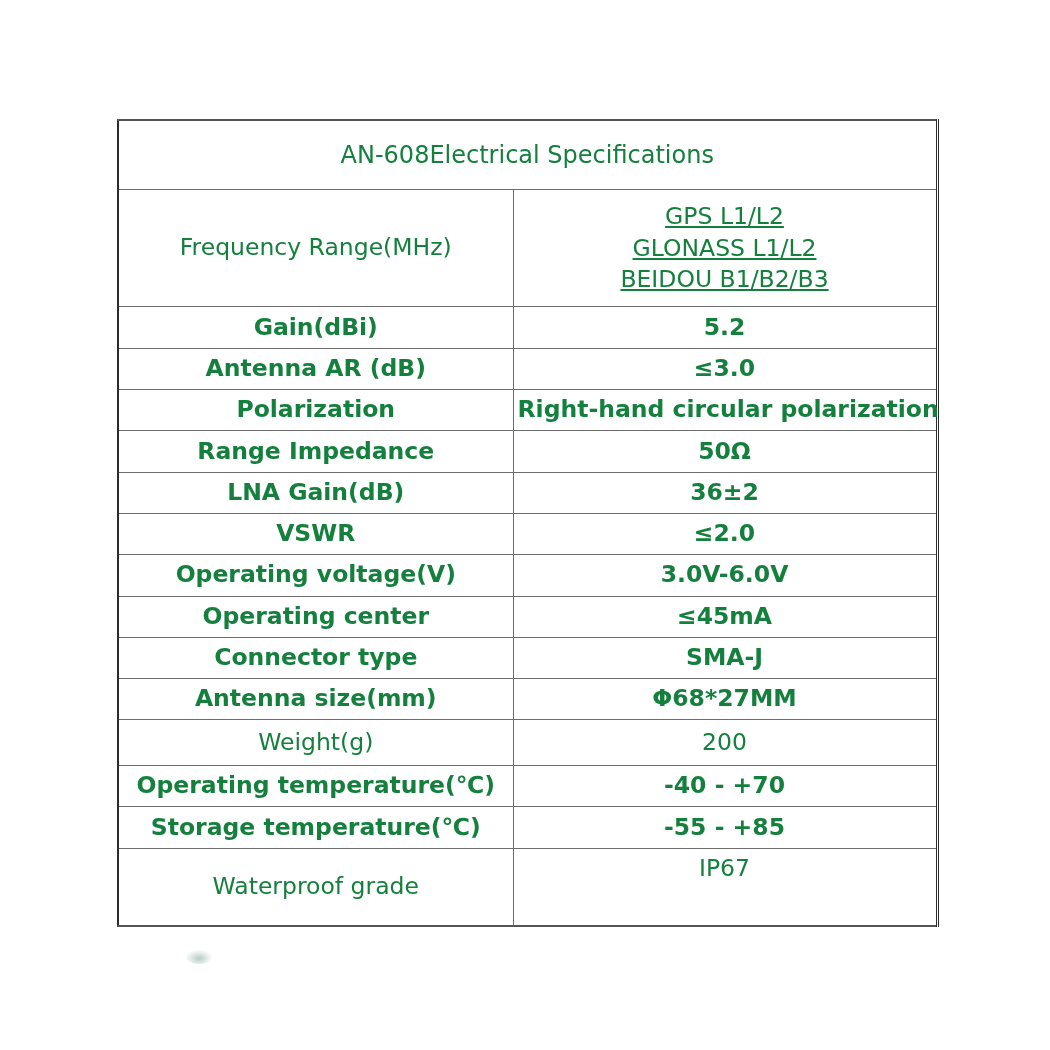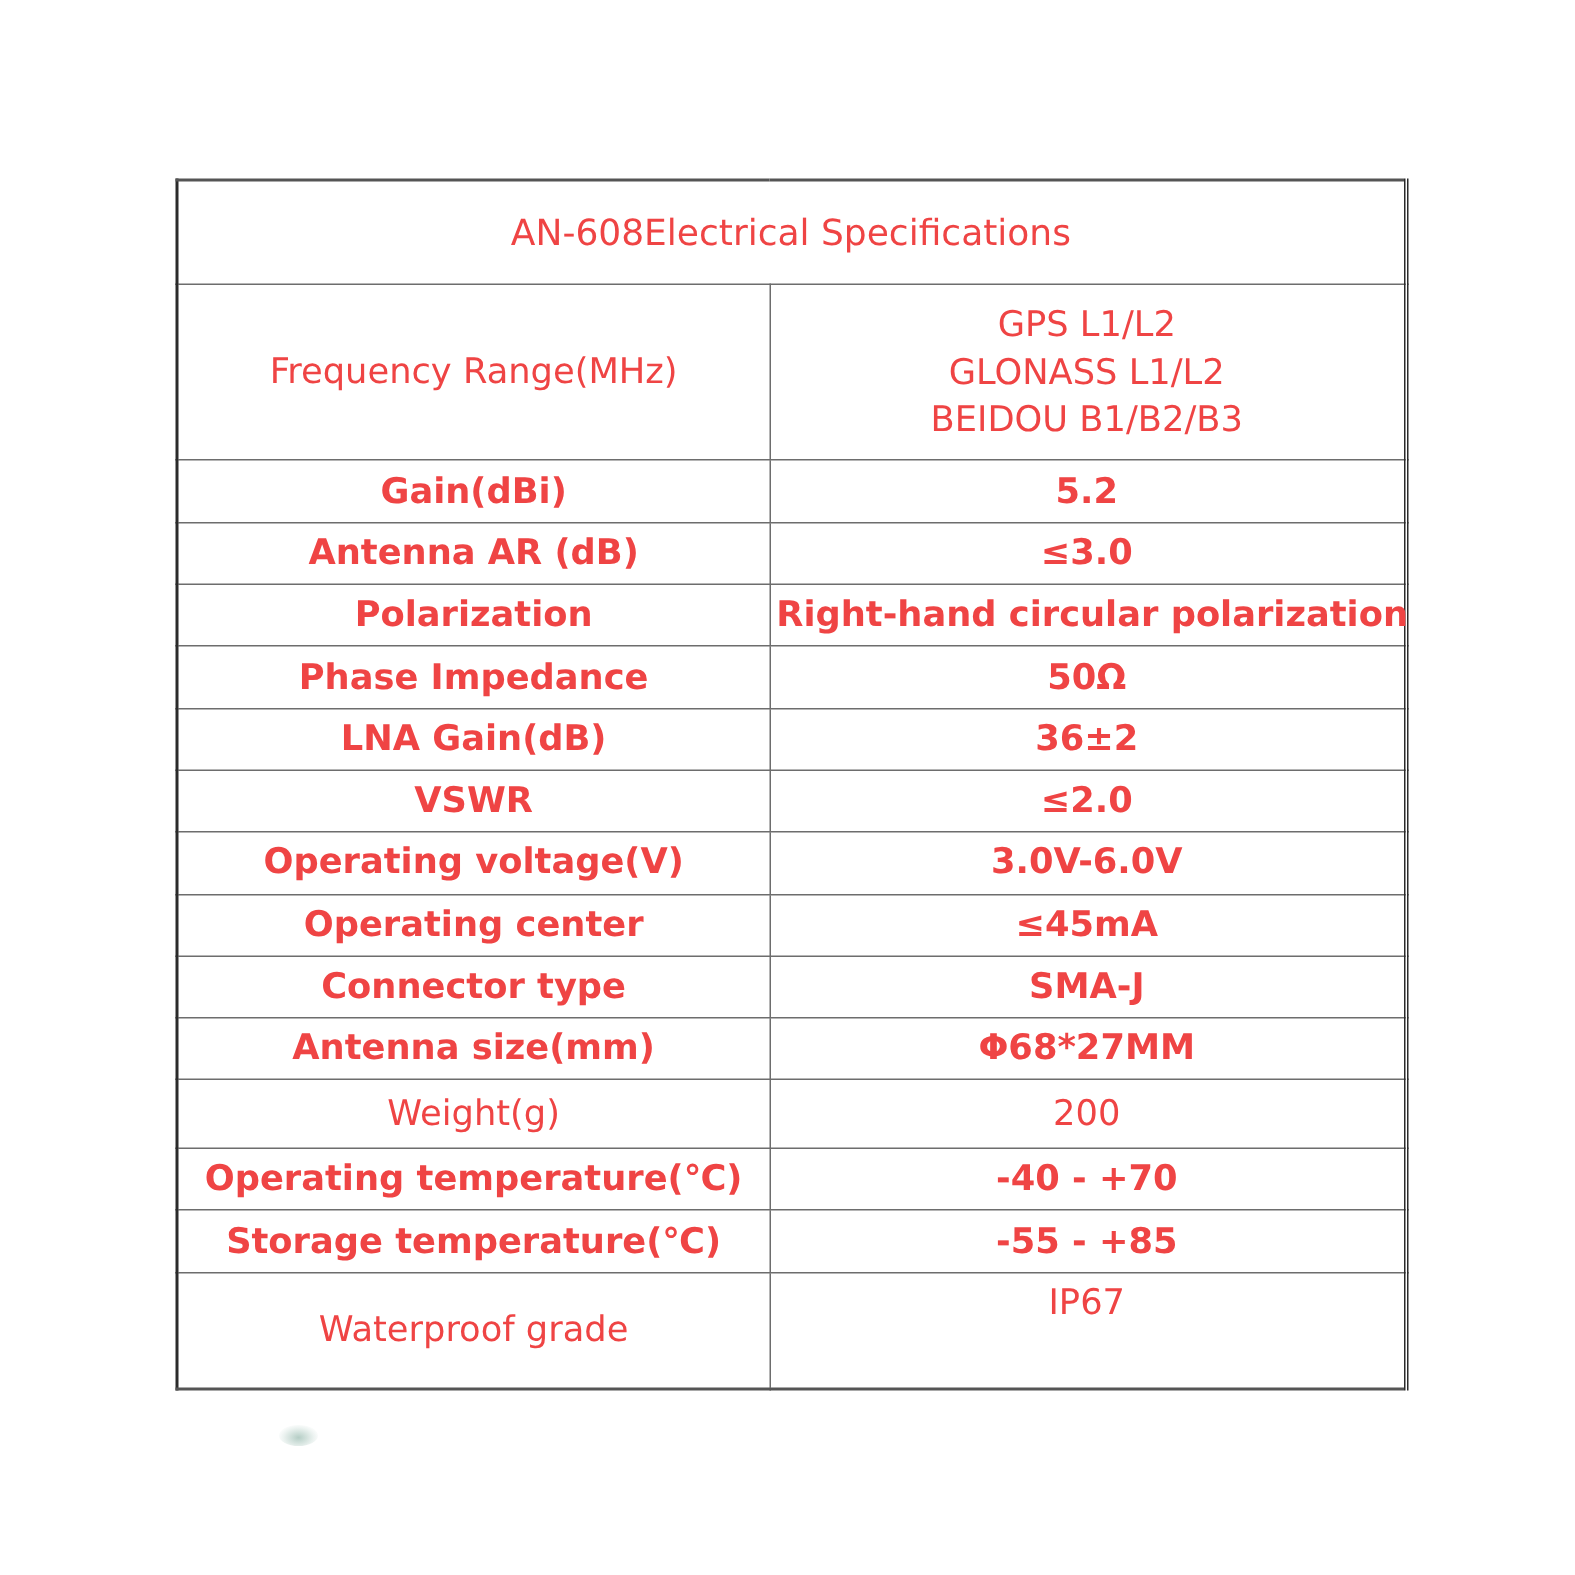--- a/index.html
+++ b/index.html
@@ -27,41 +27,42 @@
     border-collapse: collapse;
     table-layout: fixed;
     background: #ffffff;
     border-left: 2px solid #2b2b2b;
     border-top: 2px solid #555555;
     border-bottom: 2px solid #555555;
     border-right: 3px double #2b2b2b;
   }
   table.spec-table td {
     border: 1px solid #6d6d6d;
-    color: #ef4444;
+    color: #15803d;
     font-size: 23.5px;
     text-align: center;
     vertical-align: middle;
     padding: 0 4px;
     line-height: 1.18;
     white-space: nowrap;
   }
   col.col-label { width: 395px; }
   col.col-value { width: 424px; }
 
   tr.title-row td {
     font-size: 24px;
     height: 64px;
     border-left: none;
     border-right: none;
   }
   tr.freq-row td { height: 110px; }
   tr.freq-row td.value-cell {
     line-height: 1.33;
     white-space: normal;
+    text-decoration: underline;
   }
   tr.data-row td { height: 38px; font-weight: bold; }
   tr.weight-row td { height: 42px; }
   tr.last-row td { height: 66px; }
   tr.last-row td.value-cell { vertical-align: top; padding-top: 6px; }
 
   td.label-cell { }
   td.value-cell { }
 
   .freq-line { display: block; }
@@ -111,21 +112,21 @@
         <td class="value-cell">≤3.0</td>
       </tr>
 
 
       <tr class="data-row">
         <td class="label-cell">Polarization</td>
         <td class="value-cell">Right-hand circular polarization</td>
       </tr>
 
       <tr class="data-row">
-        <td class="label-cell">Phase Impedance</td>
+        <td class="label-cell">Range Impedance</td>
         <td class="value-cell">50Ω</td>
       </tr>
 
       <tr class="data-row">
         <td class="label-cell">LNA Gain(dB)</td>
         <td class="value-cell">36±2</td>
       </tr>
 
 
       <tr class="data-row">

